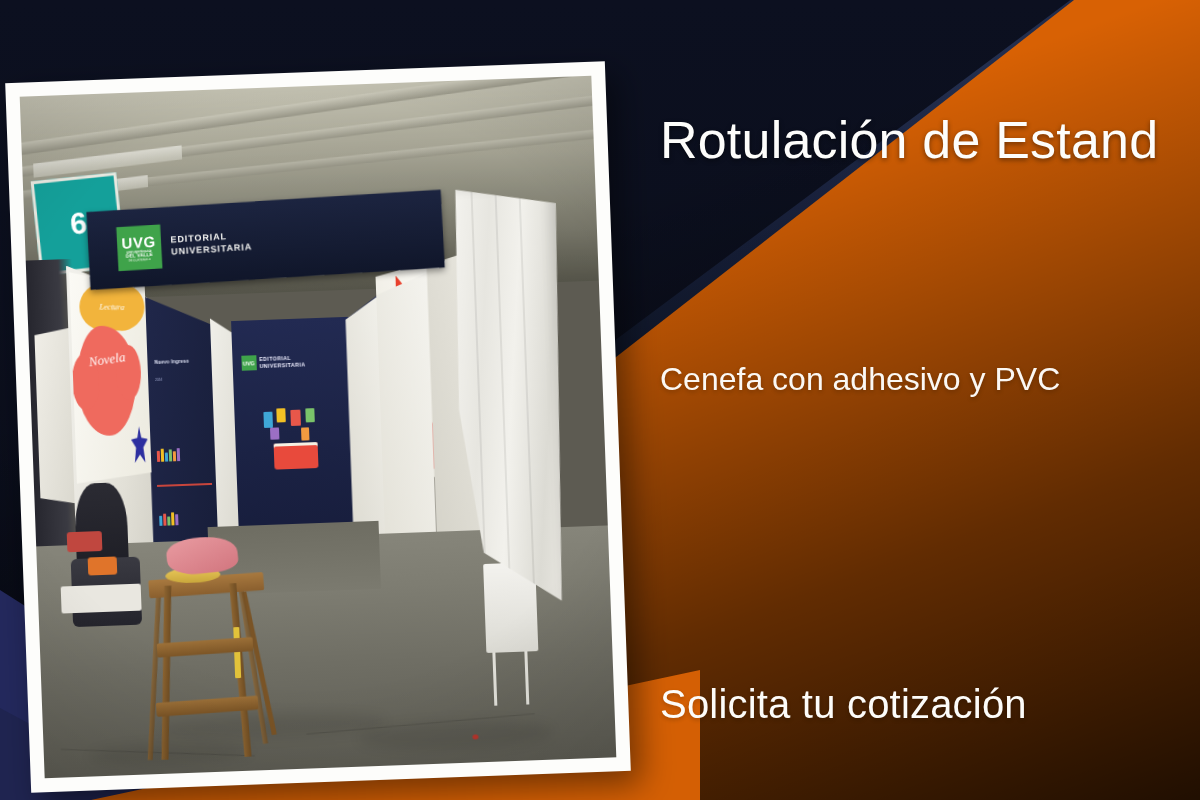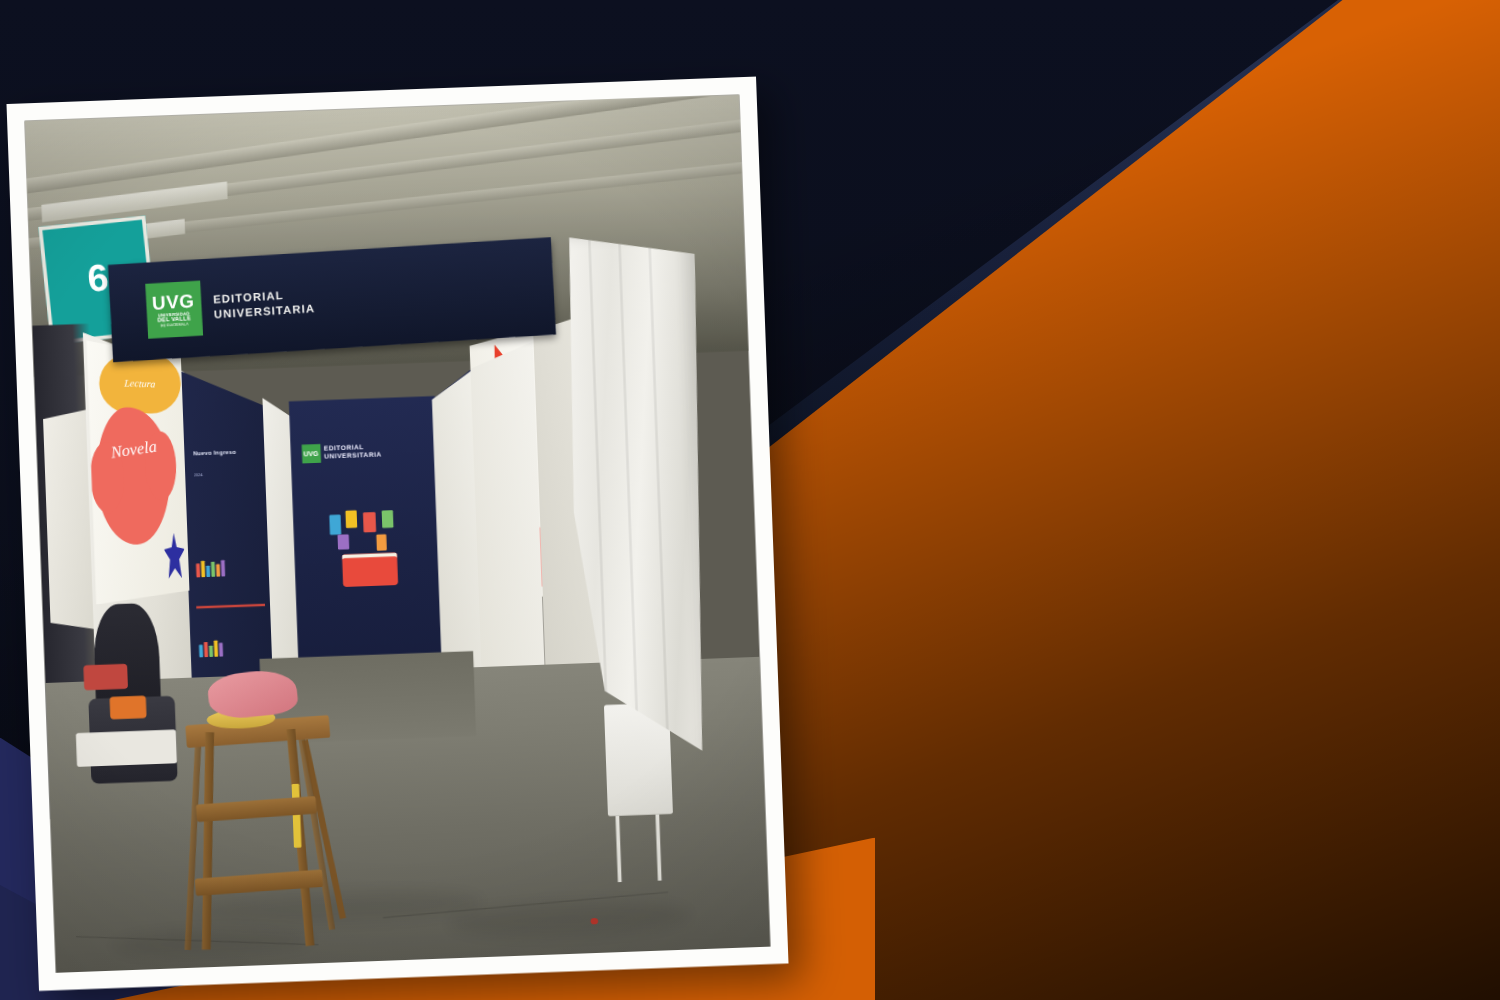--- a/index.html
+++ b/index.html
@@ -392,18 +392,21 @@
           <div class="stool-step ss2"></div>
           <div class="yellow-plate"></div>
           <div class="pink-cloth"></div>
         </div>
 
         <div class="photo-vignette"></div>
       </div>
     </div>
   </div>
 
+  <div class="title">Rotulación de Estand</div>
 
   <div class="sub">
+    <span class="l2">Cenefa con adhesivo y PVC</span>
   </div>
 
+  <div class="cta">Solicita tu cotización</div>
 
 </div>
 
 </body></html>

